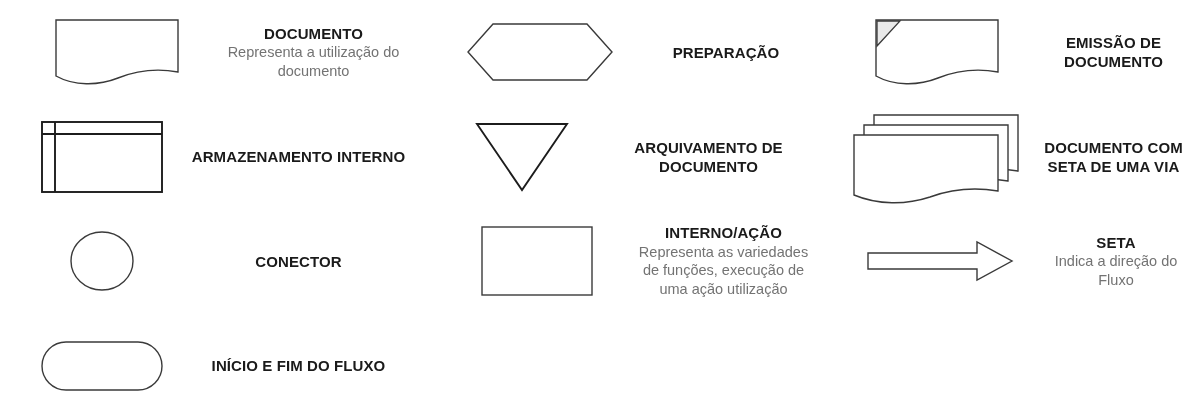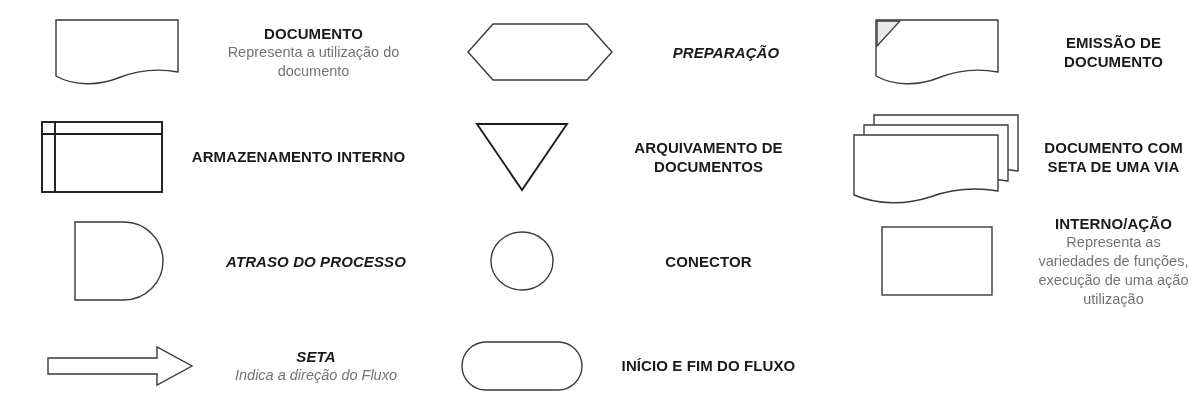--- a/index.html
+++ b/index.html
@@ -56,21 +56,21 @@
     line-height: 1.3;
   }
   .sym-desc:empty { display: none; }
 
   
   .col1 .symbol-cell { width: 180px; }
   .col2 .symbol-cell { width: 185px; }
   .col3 .symbol-cell { width: 150px; }
 
   .col1 .text-cell { width: 240px; }
-  .col2 .text-cell { width: 215px; font-style: italic; }
+  .col2 .text-cell { width: 215px; }
   .col3 .text-cell { width: 230px; }
 
   svg { display: block; overflow: visible; }
   .stroke-shape {
     fill: #ffffff;
     stroke: #3a3a3a;
     stroke-width: 1.4;
   }
   .stroke-dark {
     fill: #ffffff;
@@ -145,21 +145,21 @@
   </div>
 
 
   <div class="legend-entry col3">
     <div class="symbol-cell">
       <svg width="96" height="72" viewBox="0 0 96 72">
         <path class="stroke-dark" d="M3,3 L93,3 L48,69 Z"></path>
       </svg>
     </div>
     <div class="text-cell">
-      <div class="sym-title">ARQUIVAMENTO DE DOCUMENTOS</div>
+      <div class="sym-title">ARQUIVAMENTO DE DOCUMENTO</div>
 
     </div>
   </div>
 
   <div class="legend-entry col1">
     <div class="symbol-cell">
       <svg width="175" height="96" viewBox="0 0 175 96">
         <g transform="translate(20,2)">
           <path class="stroke-shape" d="M4,4 L148,4 L148,60 C124,56 102,58 80,66 C56,74 28,74 4,64 Z"></path>
         </g>
@@ -170,31 +170,20 @@
           <path class="stroke-shape" d="M4,4 L148,4 L148,60 C124,56 102,58 80,66 C56,74 28,74 4,64 Z"></path>
         </g>
       </svg>
     </div>
     <div class="text-cell">
       <div class="sym-title">DOCUMENTO COM SETA DE UMA VIA</div>
 
     </div>
   </div>
 
-  <div class="legend-entry col2">
-    <div class="symbol-cell">
-      <svg width="96" height="84" viewBox="0 0 96 84">
-        <path class="stroke-shape" d="M3,3 L52,3 A39,39 0 0 1 52,81 L3,81 Z"></path>
-      </svg>
-    </div>
-    <div class="text-cell">
-      <div class="sym-title">ATRASO DO PROCESSO</div>
-
-    </div>
-  </div>
 
   <div class="legend-entry col3">
     <div class="symbol-cell">
       <svg width="70" height="66" viewBox="0 0 70 66">
         <ellipse class="stroke-shape" cx="35" cy="33" rx="31" ry="29"></ellipse>
       </svg>
     </div>
     <div class="text-cell">
       <div class="sym-title">CONECTOR</div>
     </div>

